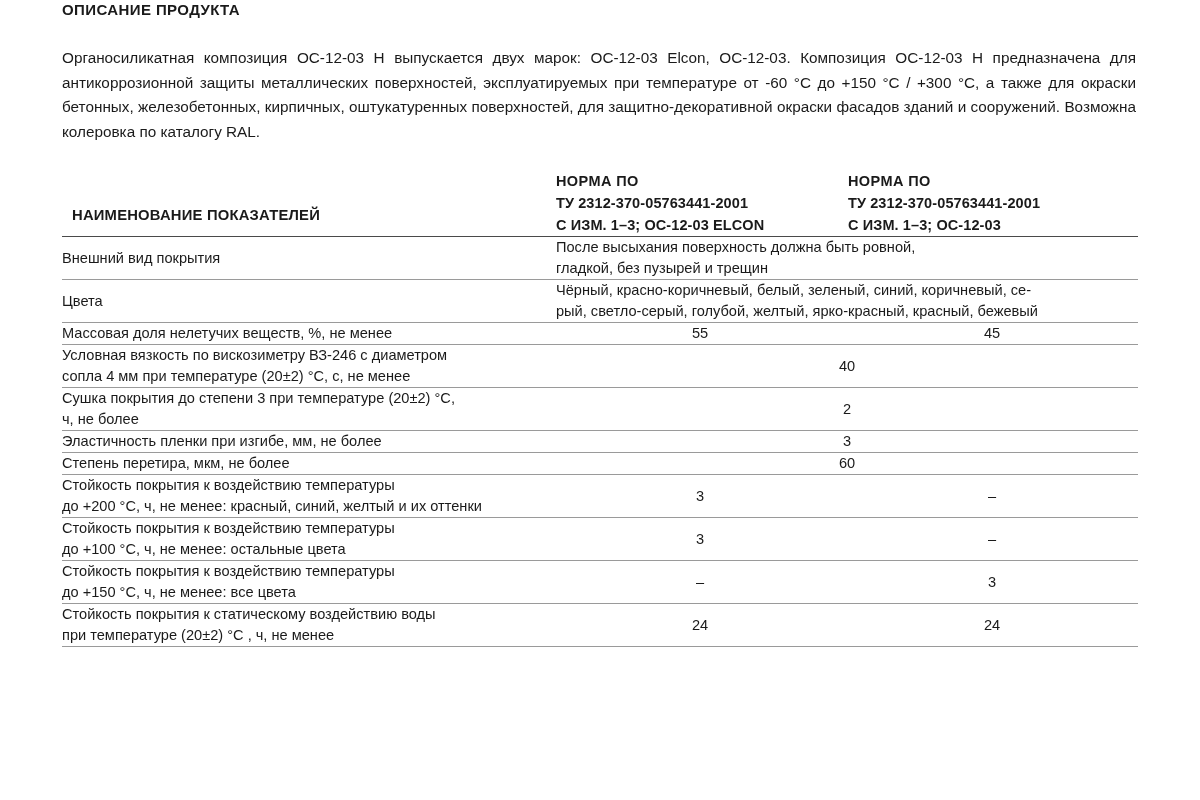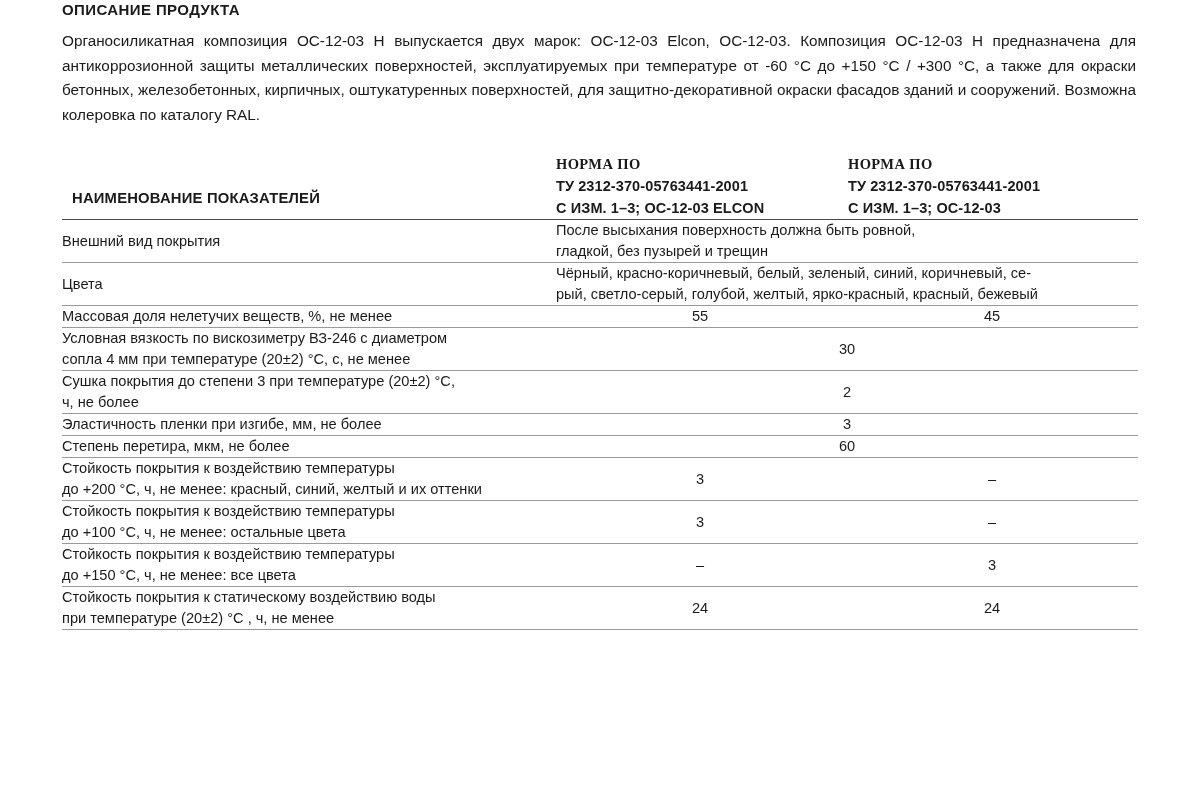--- a/index.html
+++ b/index.html
@@ -24,21 +24,21 @@
   .section-title {
     font-size: 15px;
     font-weight: bold;
     letter-spacing: 0.4px;
     margin: 0;
     padding-top: 0px;
     line-height: 20px;
     text-transform: uppercase;
   }
   .intro {
-    margin-top: 9px;
+    margin-top: 26px;
     font-size: 15.3px;
     line-height: 24.5px;
     text-align: justify;
     text-justify: inter-word;
     width: 1074px;
     color: #1a1a1a;
   }
   table.spec {
     margin-top: 26px;
     border-collapse: collapse;
@@ -65,21 +65,21 @@
   thead th.th-name {
     padding-left: 10px;
     padding-top: 24px;
     font-size: 14.8px;
     letter-spacing: 0.2px;
   }
   thead th.th-norm {
     padding-left: 2px;
     letter-spacing: 0.1px;
   }
-  thead th.th-norm .hd-line:first-child { letter-spacing: 0.4px; font-family: Liberation Serif, serif; }
+  thead th.th-norm .hd-line:first-child { letter-spacing: 0.4px; }
 
   tbody tr { border-top: 1px solid #9a9a9a; }
   tbody tr:last-child { border-bottom: 1px solid #9a9a9a; }
   thead tr.head-rule th { border-bottom: 1px solid #4a4a4a; }
 
   td.name {
     padding: 9px 8px 9px 10px;
     font-size: 14.6px;
     line-height: 21px;
   }
@@ -153,21 +153,21 @@
           </td>
           <td class="val">55</td>
           <td class="val">45</td>
         </tr>
         <tr>
           <td class="name">
             <span class="nowrapline">Условная вязкость по вискозиметру ВЗ-246 с диаметром</span>
             <span class="nowrapline">сопла 4 мм при температуре (20±2) °С, с, не менее</span>
           </td>
           <td colspan="2" class="val span-wide center-span">
-            <span class="nowrapline">30</span>
+            <span class="nowrapline">40</span>
           </td>
         </tr>
         <tr>
           <td class="name">
             <span class="nowrapline">Сушка покрытия до степени 3 при температуре (20±2) °С,</span>
             <span class="nowrapline">ч, не более</span>
           </td>
           <td colspan="2" class="val span-wide center-span">
             <span class="nowrapline">2</span>
           </td>

